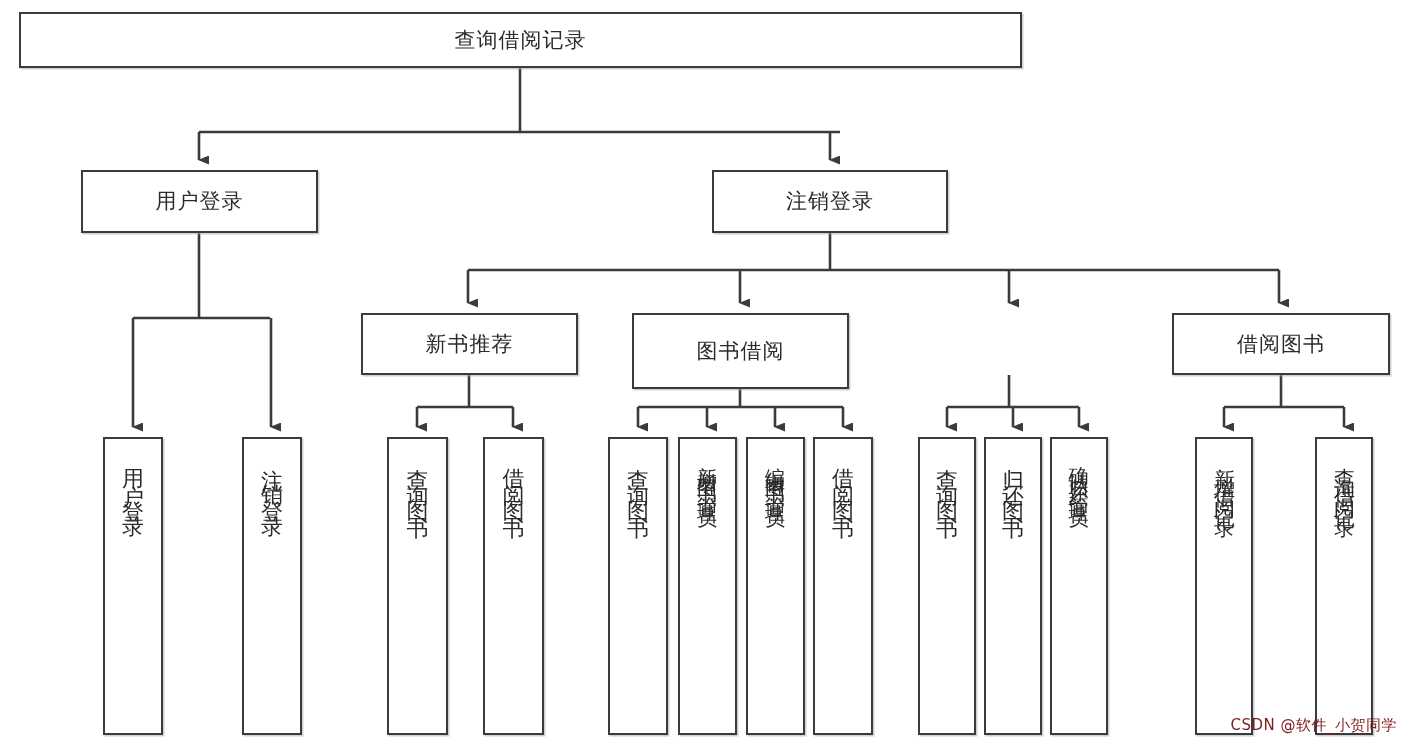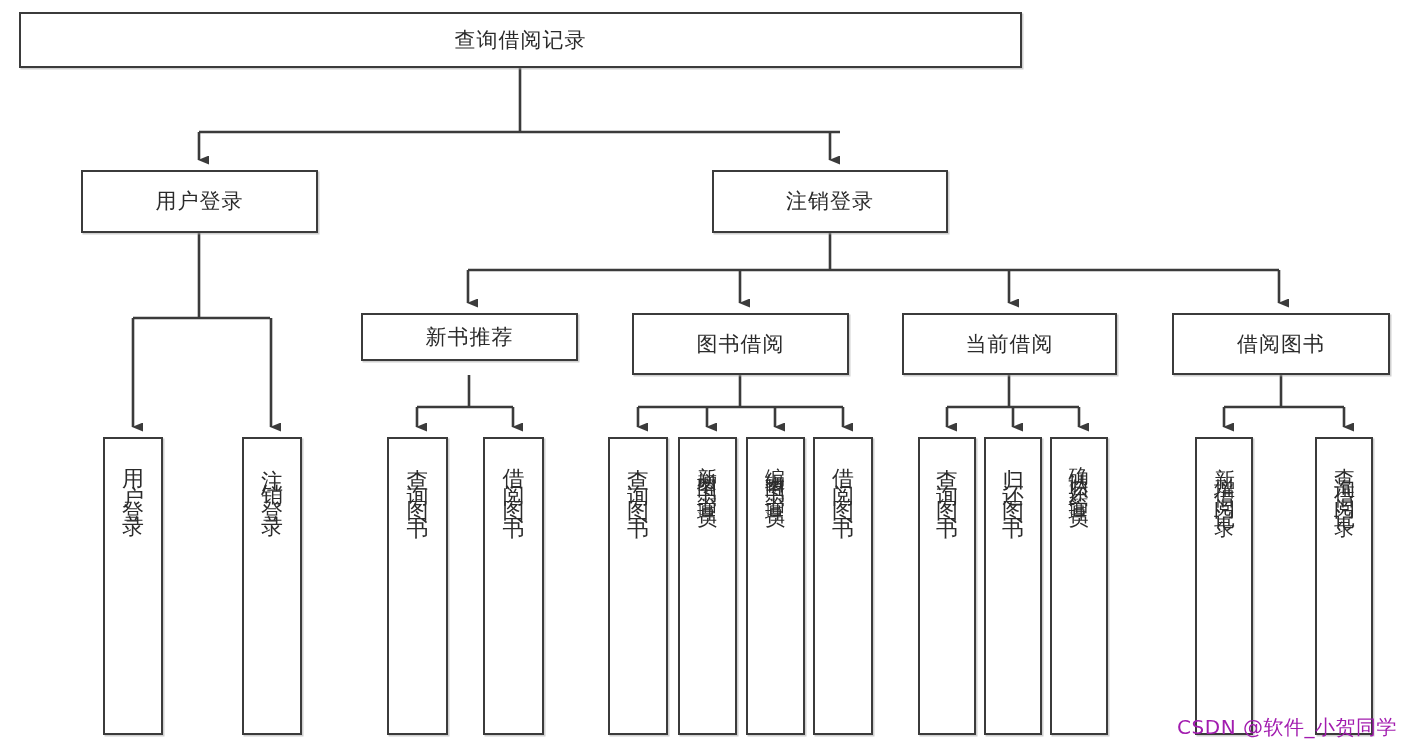--- a/index.html
+++ b/index.html
@@ -58,23 +58,23 @@
     text-orientation: upright;
     font-size: 20px;
     letter-spacing: 4px;
     line-height: 1;
     white-space: nowrap;
     display: block;
   }
   .watermark {
     position: absolute;
     right: 8px;
-    bottom: 6px;
-    font-size: 20px;
-    color: #a21caf;
+    bottom: 12px;
+    font-size: 15px;
+    color: #7f1d1d;
     letter-spacing: 0.5px;
     white-space: nowrap;
     font-family: "DejaVu Sans", "Liberation Sans", sans-serif;
   }
 </style>
 </head>
 <body>
 
 <div id="diagram-root">
 
@@ -132,28 +132,25 @@
     <span class="node-label">查询借阅记录</span>
   </div>
 
   <div class="node-box horizontal" style="left:81px; top:170px; width:237px; height:63px;">
     <span class="node-label">用户登录</span>
   </div>
   <div class="node-box horizontal" style="left:712px; top:170px; width:236px; height:63px;">
     <span class="node-label">注销登录</span>
   </div>
 
-  <div class="node-box horizontal" style="left:361px; top:313px; width:217px; height:48px;">
+  <div class="node-box horizontal" style="left:361px; top:313px; width:217px; height:62px;">
     <span class="node-label">新书推荐</span>
   </div>
-  <div class="node-box horizontal" style="left:632px; top:313px; width:217px; height:62px;">
+  <div class="node-box horizontal" style="left:632px; top:313px; width:217px; height:76px;">
     <span class="node-label">图书借阅</span>
-  </div>
-  <div class="node-box horizontal" style="left:902px; top:313px; width:215px; height:62px;">
-    <span class="node-label">当前借阅</span>
   </div>
   <div class="node-box horizontal" style="left:1172px; top:313px; width:218px; height:62px;">
     <span class="node-label">借阅图书</span>
   </div>
 
   <div class="node-box vertical" style="left:103px; top:437px; width:60px; height:298px;">
     <span class="node-label" style="font-size: 22px; letter-spacing: 16px; padding-top: 12px;">用户登录</span>
   </div>
   <div class="node-box vertical" style="left:242px; top:437px; width:60px; height:298px;">
     <span class="node-label" style="font-size: 22px; letter-spacing: 16px; padding-top: 12px;">注销登录</span>

